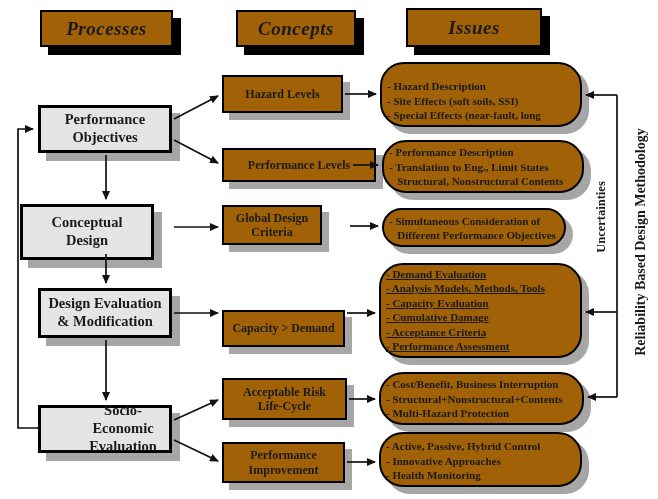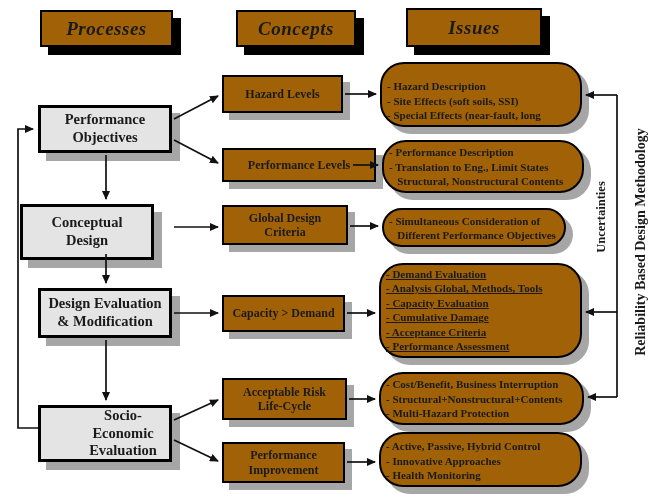--- a/index.html
+++ b/index.html
@@ -81,28 +81,28 @@
   <div class="box header-box" style="left:40px; top:10px; width:133px; height:37px;">Processes</div>
   <div class="box header-box" style="left:236px; top:10px; width:120px; height:37px;">Concepts</div>
   <div class="box header-box" style="left:406px; top:8px; width:136px; height:39px;">Issues</div>
 
   <div class="box process-box" style="left:38px; top:105px; width:134px; height:48px;">Performance
 Objectives</div>
   <div class="box process-box" style="left:20px; top:204px; width:134px; height:56px;">Conceptual
 Design</div>
   <div class="box process-box" style="left:38px; top:288px; width:134px; height:50px;">Design Evaluation
 &amp; Modification</div>
-  <div class="box process-box" style="left:38px; top:405px; width:134px; height:57px;padding-left:36px;">Socio-Economic
+  <div class="box process-box" style="left:38px; top:405px; width:134px; height:48px;padding-left:36px;">Socio-Economic
 Evaluation</div>
 
   <div class="box concept-box" style="left:222px; top:75px; width:121px; height:38px;">Hazard Levels</div>
   <div class="box concept-box" style="left:222px; top:148px; width:154px; height:34px;">Performance Levels</div>
-  <div class="box concept-box" style="left:222px; top:205px; width:126px; height:40px;">Global Design
+  <div class="box concept-box" style="left:222px; top:205px; width:100px; height:40px;">Global Design
 Criteria</div>
-  <div class="box concept-box" style="left:222px; top:295px; width:123px; height:37px;">Capacity &gt; Demand</div>
+  <div class="box concept-box" style="left:222px; top:310px; width:123px; height:37px;">Capacity &gt; Demand</div>
   <div class="box concept-box" style="left:222px; top:378px; width:125px; height:42px;">Acceptable Risk
 Life-Cycle</div>
   <div class="box concept-box" style="left:222px; top:442px; width:123px; height:41px;">Performance
 Improvement</div>
 
   <div class="box issue-box" style="left:380px; top:62px; width:202px; height:65px;">
     <div class="issue-line">- Hazard Description</div>
     <div class="issue-line">- Site Effects (soft soils, SSI)</div>
     <div class="issue-line">- Special Effects (near-fault, long</div>
   </div>
@@ -110,21 +110,21 @@
     <div class="issue-line">- Performance Description</div>
     <div class="issue-line">- Translation to Eng., Limit States</div>
     <div class="issue-line">   Structural, Nonstructural Contents</div>
   </div>
   <div class="box issue-box" style="left:382px; top:208px; width:184px; height:39px;">
     <div class="issue-line">- Simultaneous Consideration of</div>
     <div class="issue-line">   Different Performance Objectives</div>
   </div>
   <div class="box issue-box" style="left:379px; top:263px; width:203px; height:95px;text-decoration:underline;">
     <div class="issue-line">- Demand Evaluation</div>
-    <div class="issue-line">- Analysis Global, Methods, Tools</div>
+    <div class="issue-line">- Analysis Models, Methods, Tools</div>
     <div class="issue-line">- Capacity Evaluation</div>
     <div class="issue-line">- Cumulative Damage</div>
     <div class="issue-line">- Acceptance Criteria</div>
     <div class="issue-line">- Performance Assessment</div>
   </div>
   <div class="box issue-box" style="left:379px; top:432px; width:203px; height:55px;">
     <div class="issue-line">- Active, Passive, Hybrid Control</div>
     <div class="issue-line">- Innovative Approaches</div>
     <div class="issue-line">- Health Monitoring</div>
   </div>

